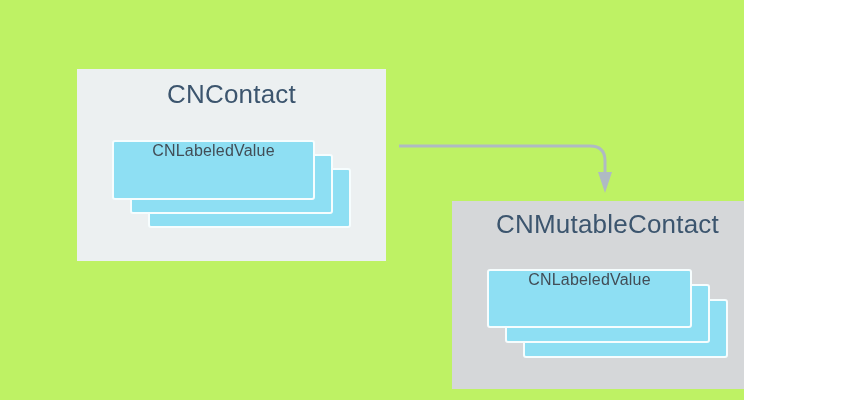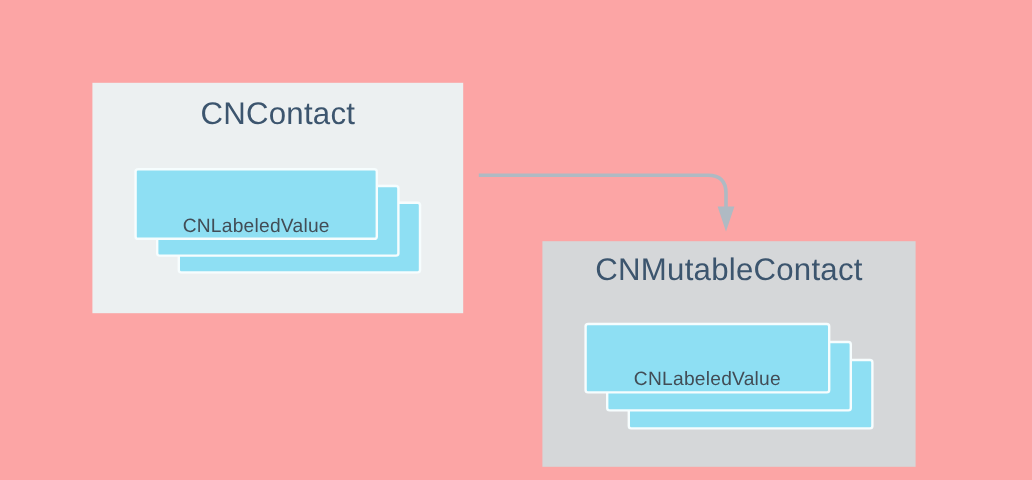--- a/index.html
+++ b/index.html
@@ -3,23 +3,23 @@
 <meta charset="utf-8">
 <style>
   html, body {
     margin: 0;
     padding: 0;
     background: #FFFFFF;
     font-family: "Liberation Sans", "DejaVu Sans", sans-serif;
   }
   .canvas {
     position: relative;
-    width: 860px;
+    width: 744px;
     height: 400px;
-    background: #fca5a5;
+    background: #bef264;
     overflow: hidden;
   }
   .class-box {
     position: absolute;
     box-sizing: border-box;
   }
   .class-box.contact {
     left: 77px; top: 69px;
     width: 309px; height: 192px;
     background: #ECF0F1;
@@ -51,21 +51,21 @@
   
   .contact .card-front  { left: 35px; top: 71px; width: 203px; height: 60px; }
   .contact .card-middle { left: 53px; top: 85px; width: 203px; height: 60px; }
   .contact .card-back   { left: 71px; top: 99px; width: 203px; height: 60px; }
   
   .mutable .card-front  { left: 35px; top: 68px; width: 205px; height: 59px; }
   .mutable .card-middle { left: 53px; top: 83px; width: 205px; height: 59px; }
   .mutable .card-back   { left: 71px; top: 98px; width: 205px; height: 59px; }
   .card-front {
     display: flex;
-    align-items: flex-end;
+    align-items: flex-start;
     justify-content: center;
     z-index: 3;
   }
   .card-middle { z-index: 2; }
   .card-back   { z-index: 1; }
   .card-label {
     font-size: 16px;
     font-weight: 400;
     color: #424D56;
     letter-spacing: 0.2px;

